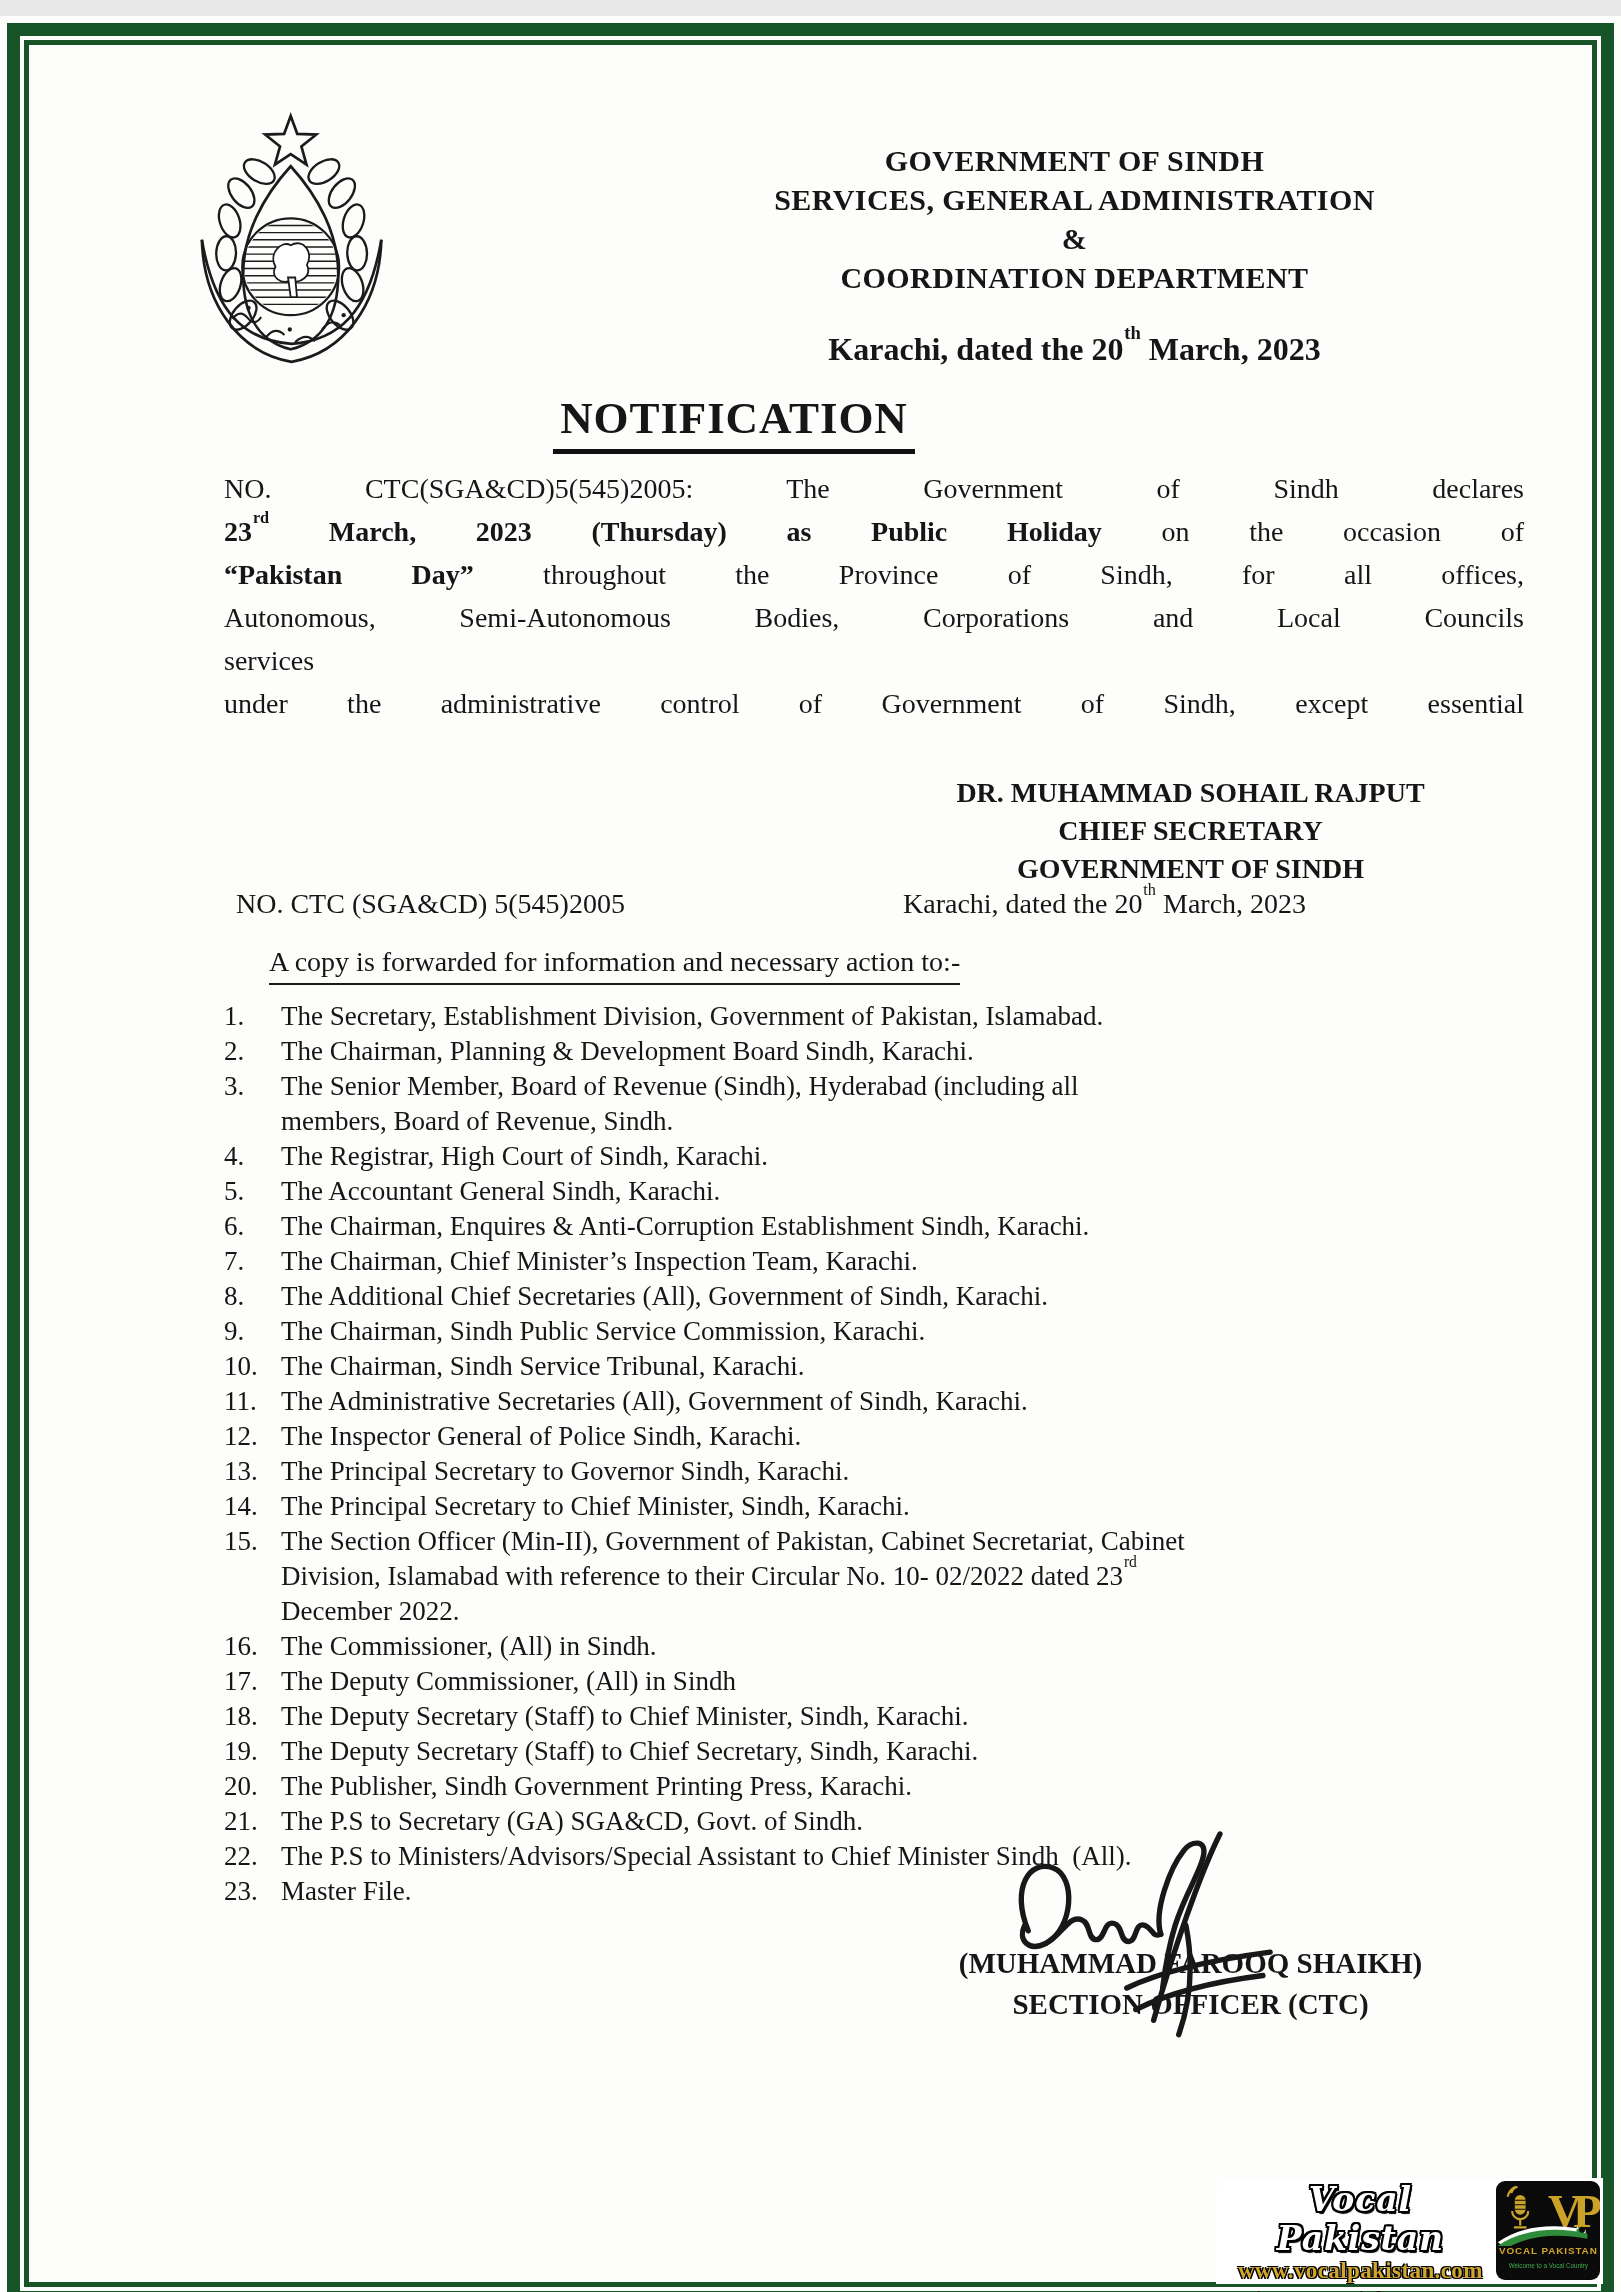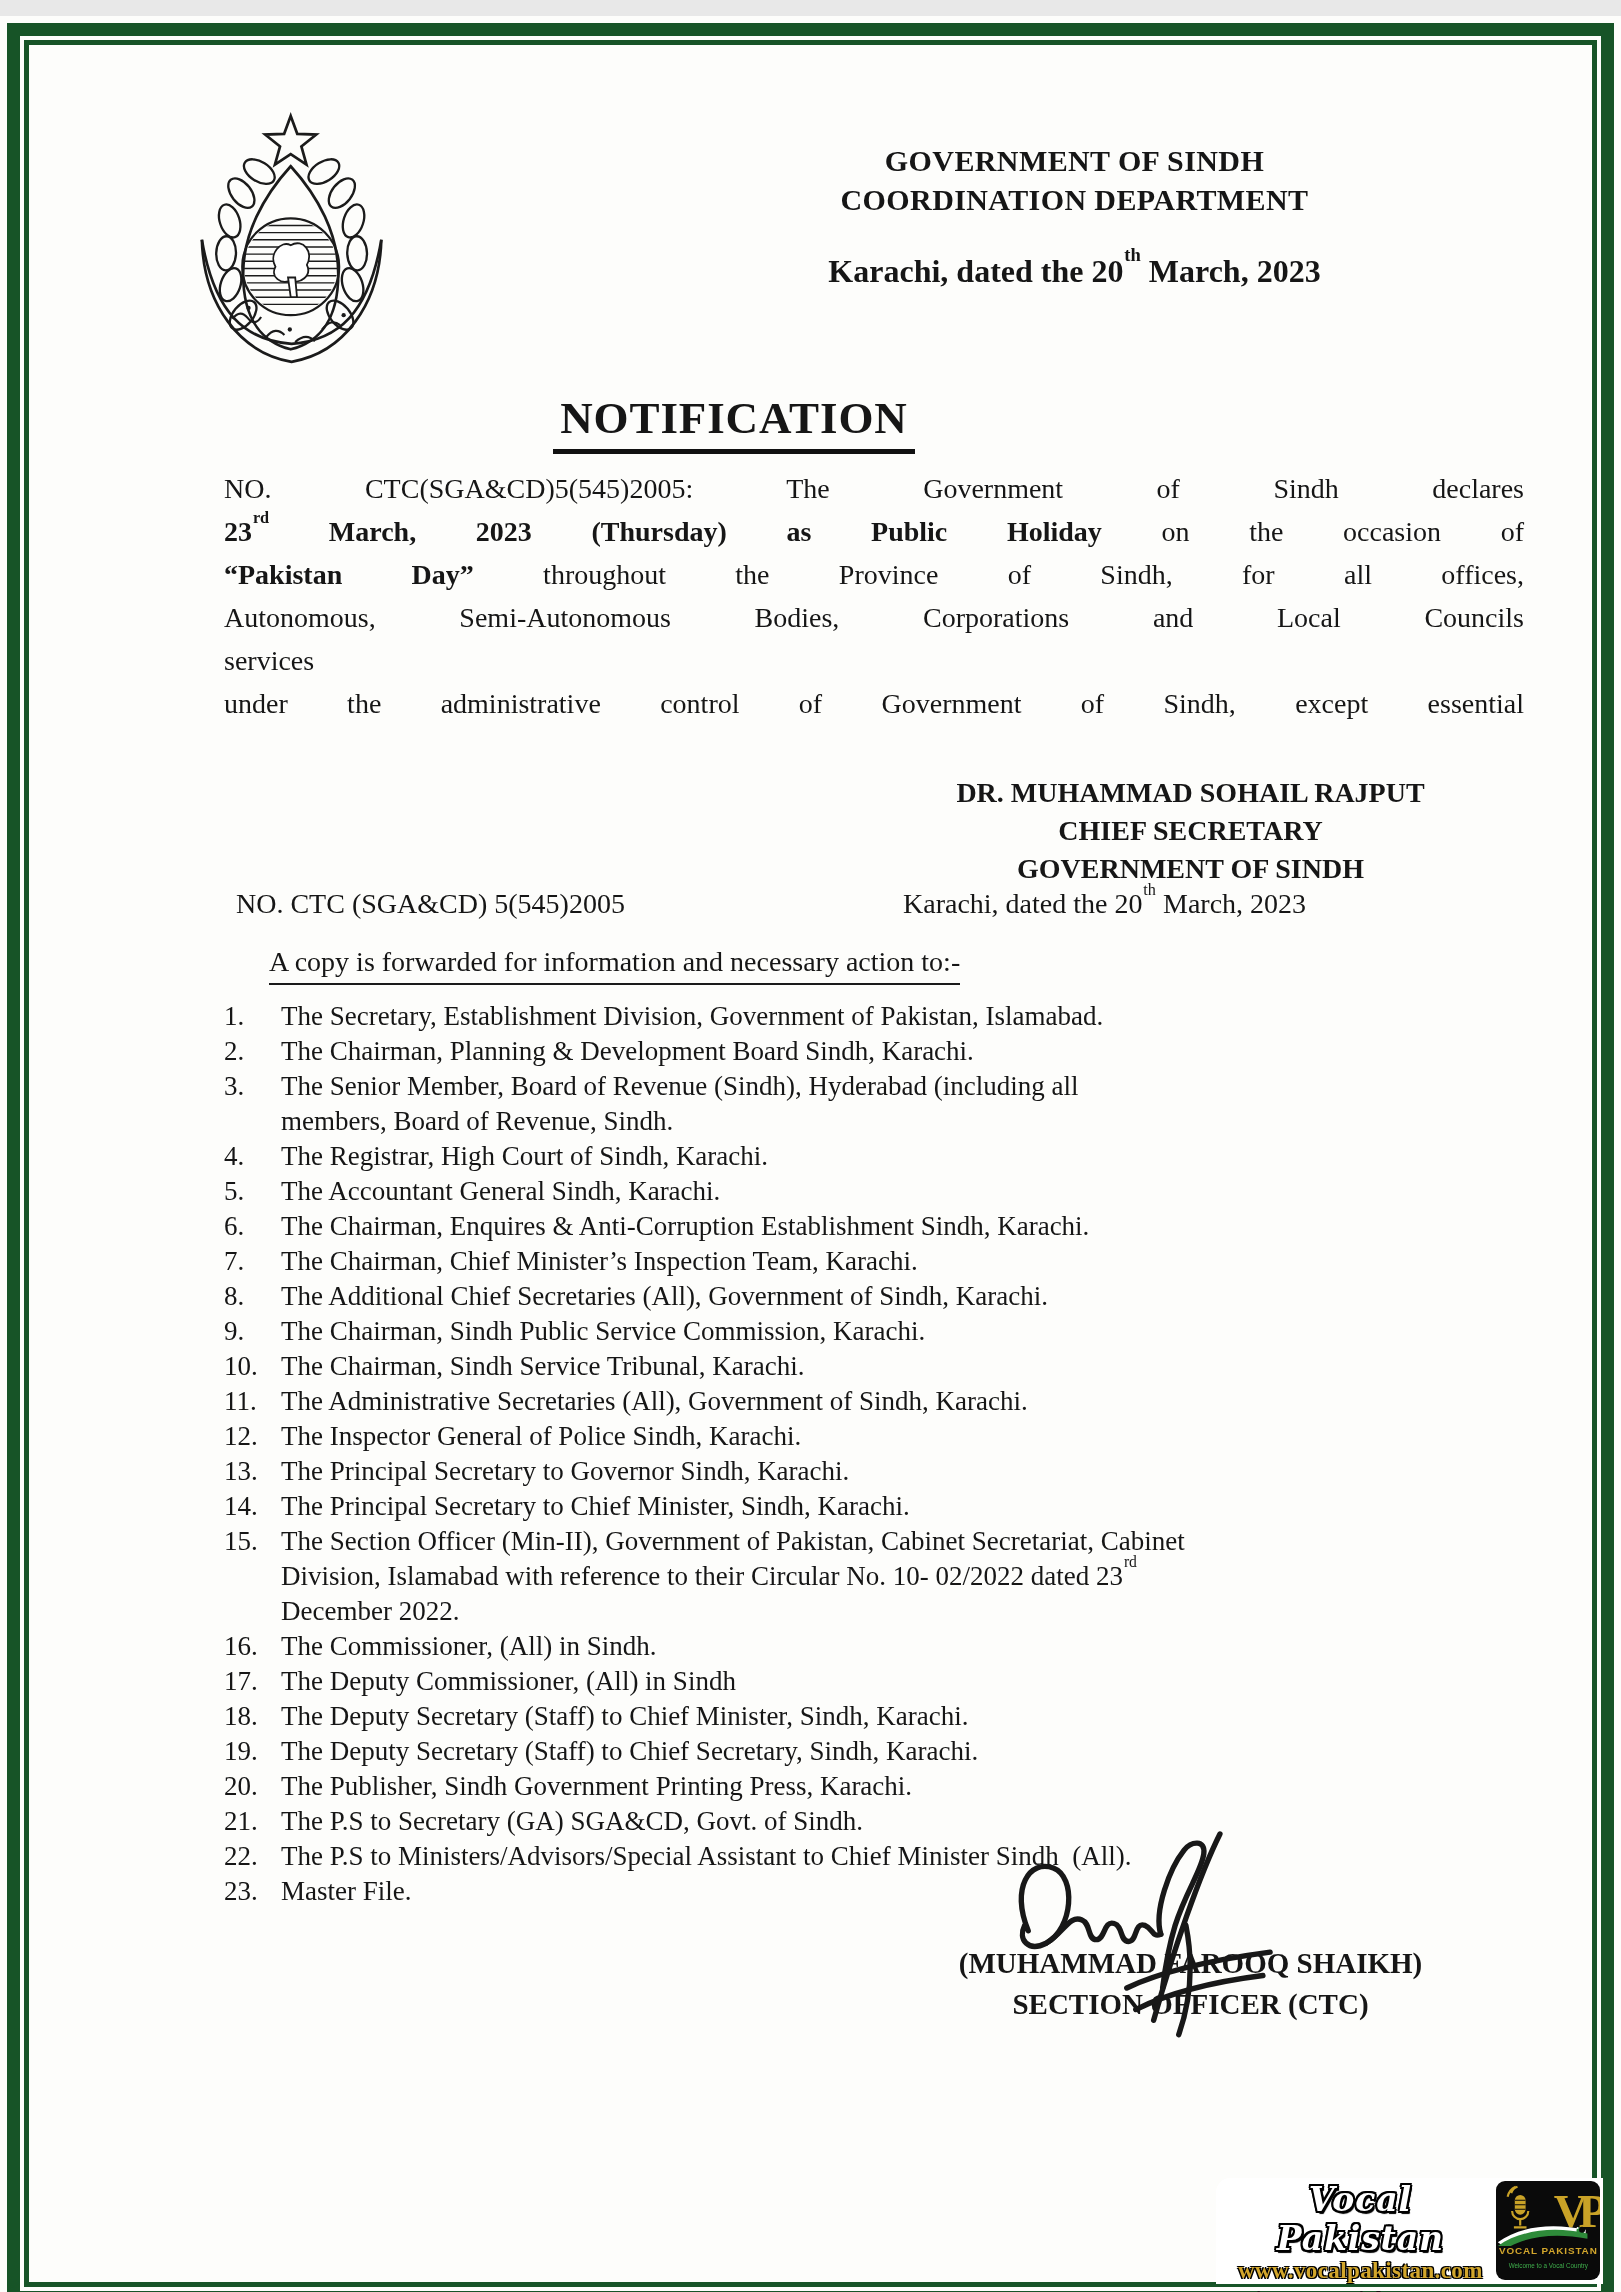--- a/index.html
+++ b/index.html
@@ -64,21 +64,21 @@
   .wm-site{font-weight:bold;font-size:23px;line-height:25px;color:var(--gold);letter-spacing:0.4px;
     text-shadow:-1.3px -1.3px 0 #000,1.3px -1.3px 0 #000,-1.3px 1.3px 0 #000,1.3px 1.3px 0 #000;}
   .wm-social{font-weight:bold;font-size:22.4px;line-height:30px;color:#111;display:flex;align-items:center;justify-content:center;gap:6.3px;margin-top:1.8px;}
   .social-icon{display:inline-flex;width:29px;height:29px;border-radius:50%;align-items:center;justify-content:center;flex:0 0 auto;}
   .whatsapp-icon{background:var(--whatsapp-green);}
   .facebook-icon{background:var(--facebook-blue);color:#fff;font-size:21.5px;font-weight:bold;font-family:"Liberation Serif",serif;}
   .linkedin-icon{background:var(--linkedin-blue);border-radius:7.2px;color:#fff;font-size:15px;font-weight:bold;font-family:"Liberation Sans",sans-serif;}
 
   .vp-box{position:absolute;right:2.7px;top:2.7px;width:104px;height:99px;background:#0a0a0a;border-radius:9px;text-align:center;overflow:hidden;}
   .vp-art{position:absolute;left:7.2px;top:3.6px;}
-  .vp-mono{position:absolute;left:30px;top:5.4px;width:72px;font-size:47px;font-weight:bold;color:#c9a227;letter-spacing:-9px;font-family:"Liberation Serif",serif;line-height:50px;text-align:right;}
+  .vp-mono{position:absolute;left:38px;top:5.4px;width:72px;font-size:47px;font-weight:bold;color:#c9a227;letter-spacing:-9px;font-family:"Liberation Serif",serif;line-height:50px;}
   .vp-brand{position:absolute;left:0;right:0;top:64px;font-size:9.9px;font-weight:bold;color:var(--gold);letter-spacing:0.9px;font-family:"Liberation Sans",sans-serif;}
   .vp-tagline{position:absolute;left:0;right:0;top:81px;font-size:6.3px;color:#3fae4c;font-family:"Liberation Sans",sans-serif;}
 </style>
 </head>
 <body>
 
 <div class="page">
 
   <div class="border-outer"></div>
   <div class="border-inner"></div>
@@ -125,20 +125,21 @@
     </g>
     <g fill="#1b1b1b">
       <circle cx="80" cy="224" r="2.4"></circle>
         <circle cx="126" cy="248" r="2.4"></circle>
         <circle cx="186" cy="232" r="2.4"></circle>
     </g>
   </svg>
 
   <div class="header">
     <div class="org-line">GOVERNMENT OF SINDH</div>
+    <div class="org-line">SERVICES, GENERAL ADMINISTRATION &amp;</div>
     <div class="org-line">COORDINATION DEPARTMENT</div>
     <div class="header-date">Karachi, dated the 20<sup>th</sup> March, 2023</div>
   </div>
 
   <div class="title-wrap">
     <span class="title-text">NOTIFICATION</span>
   </div>
 
   <div class="notification-body" id="notification-body">
       <div class="body-line"><span>NO. CTC(SGA&amp;CD)5(545)2005: The Government of Sindh declares</span></div>

